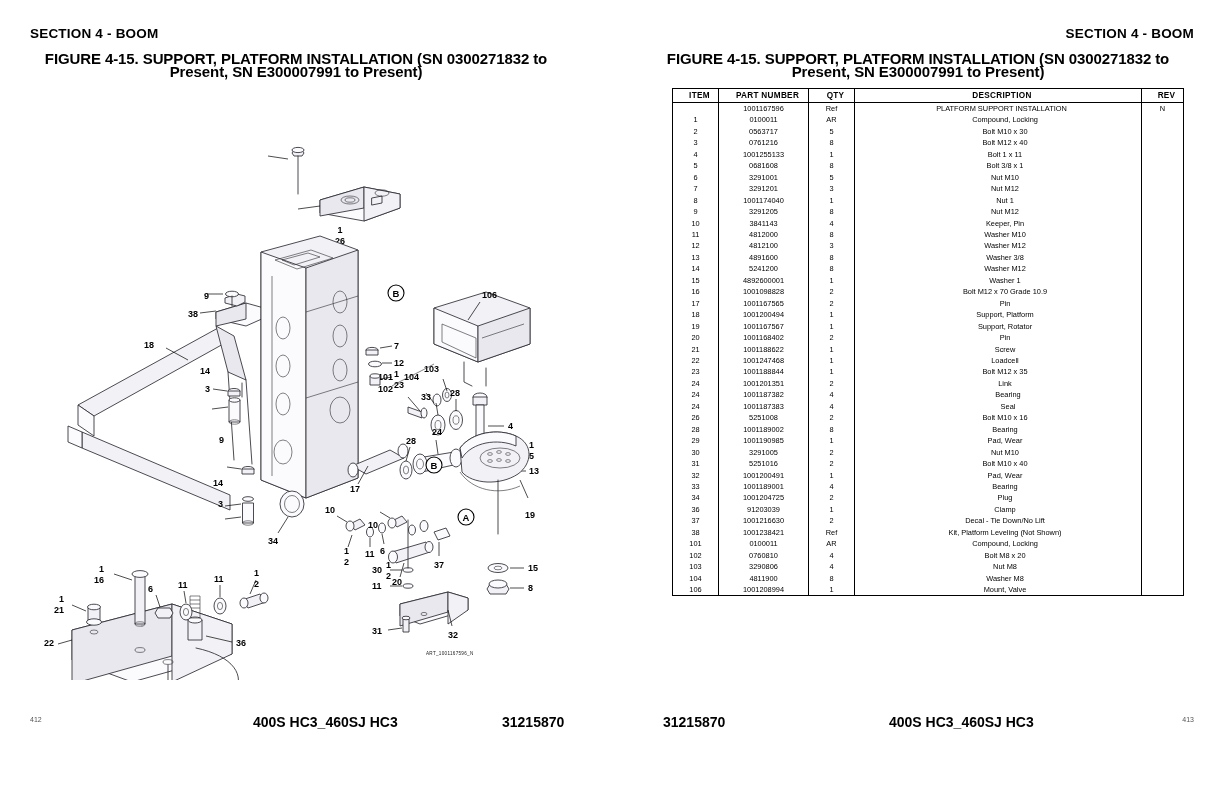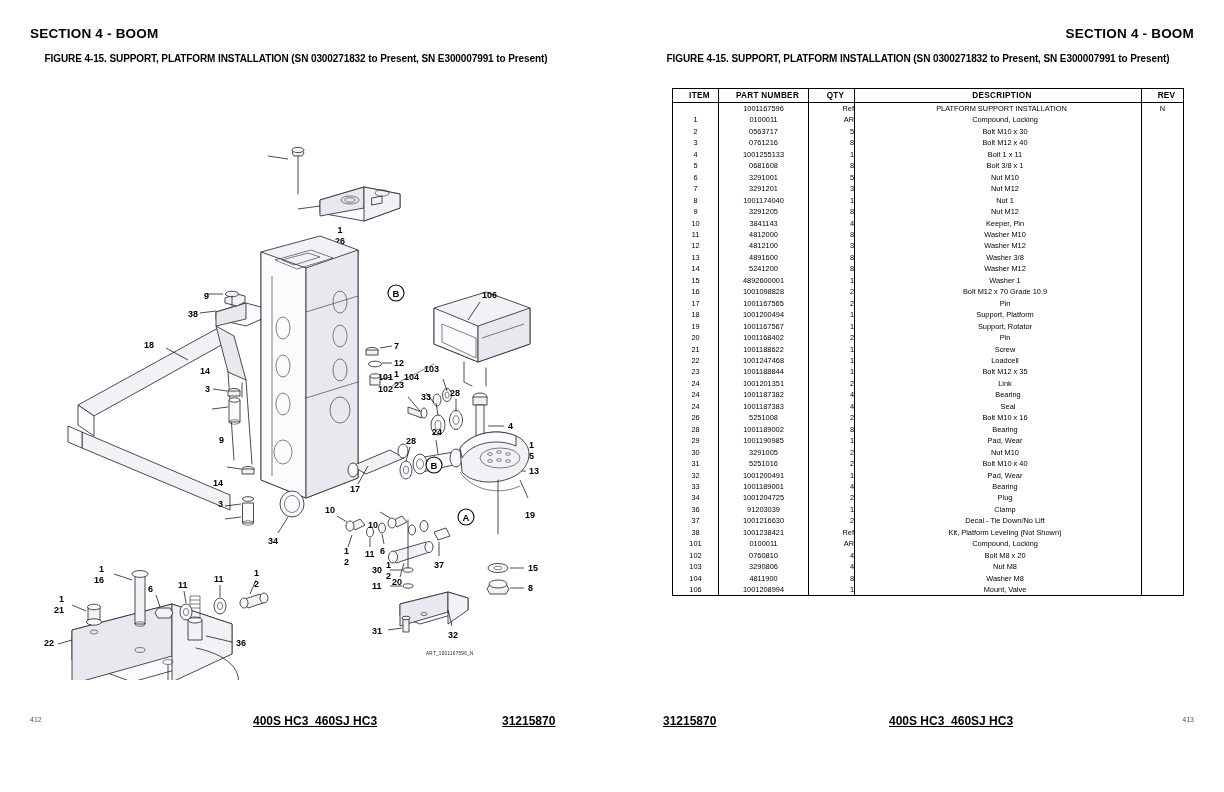--- a/index.html
+++ b/index.html
@@ -33,21 +33,21 @@
     letter-spacing: 0.2px;
   }
   .section-head.left  { left: 30px; }
   .section-head.right { right: 30px; }
 
   .fig-caption {
     position: absolute;
     top: 52px;
     left: 28px;
     right: 28px;
-    font-size: 10px;
+    font-size: 15px;
     font-weight: bold;
     text-align: center;
     line-height: 13px;
     letter-spacing: -0.1px;
   }
   .fig-caption.lefty { left: 26px; right: 46px; }
 
   
   .footer {
     position: absolute;
@@ -59,23 +59,22 @@
     font-weight: bold;
   }
   .footer .fnum {
     position: absolute;
     font-size: 7px;
     font-weight: normal;
     color: #555;
   }
   .footer .fmid {
     position: absolute;
-    font-size: 12px;
+    font-size: 14px;
     font-weight: bold;
-    text-decoration: underline;
   }
 
   
   .parts-table-wrap {
     position: absolute;
     top: 88px;
     left: 60px;
     width: 512px;
   }
   table.parts {
@@ -103,21 +102,21 @@
     height: 13px;
     line-height: 13px;
     letter-spacing: 0.3px;
     padding-left: 8px;
   }
   table.parts tbody tr:last-child td {
     border-bottom: 1.4px solid #000;
   }
   .col-item { width: 46px;  text-align: center; }
   .col-part { width: 90px;  text-align: center; }
-  .col-qty  { width: 46px;  text-align: right; }
+  .col-qty  { width: 46px;  text-align: center; }
   .col-desc { width: auto;  text-align: center; padding-left: 7px !important; }
   .col-rev  { width: 42px;  text-align: center; }
   .desc-indent { padding-left: 14px !important; }
   .desc-indent2 { padding-left: 20px !important; }
 
   
   .illustration {
     position: absolute;
     top: 80px;
     left: 20px;

